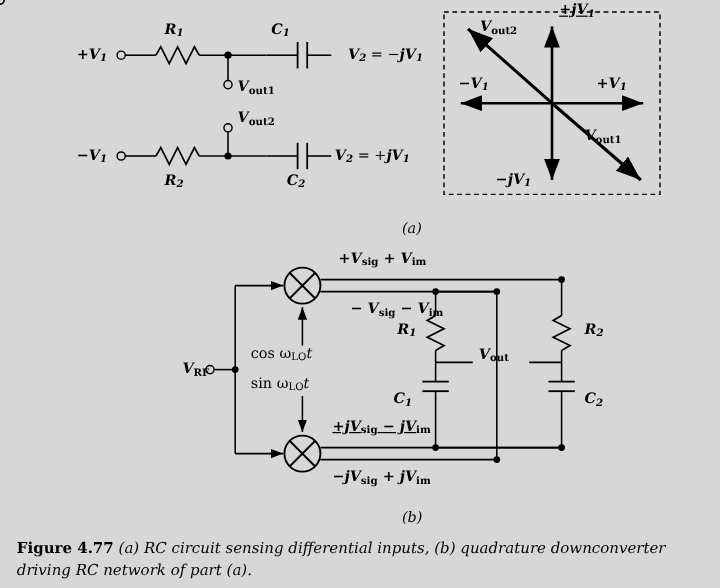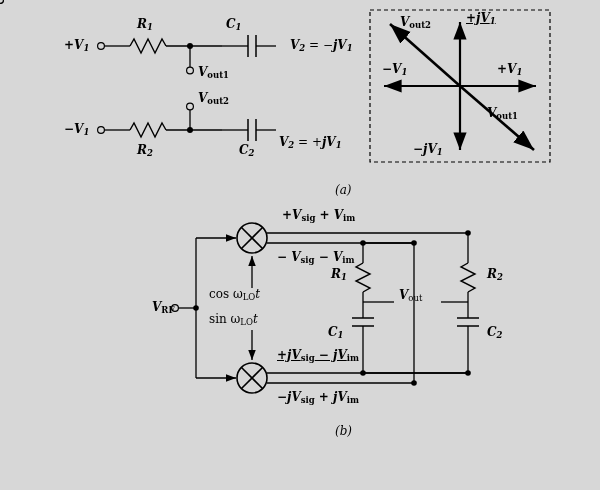--- a/index.html
+++ b/index.html
@@ -208,25 +208,25 @@
   </div>
   <div class="lbl" style="left:137px; top:144px;">
     <span class="bolditalic">R</span><span class="sub bolditalic">2</span>
   </div>
   <div class="lbl" style="left:239px; top:144px;">
     <span class="bolditalic">C</span><span class="sub bolditalic">2</span>
   </div>
   <div class="lbl" style="left:198px; top:92px;">
     <span class="bolditalic">V</span><span class="sub" style="font-weight:bold;">out2</span>
   </div>
-  <div class="lbl" style="left:279px; top:136px;">
+  <div class="lbl" style="left:279px; top:123px;">
     <span class="bolditalic">V</span><span class="sub bolditalic">2</span><span> = +</span><span class="bolditalic">jV</span><span class="sub bolditalic">1</span>
   </div>
 
-  <div class="lbl" style="left:466px; top:12px;text-decoration:underline;">
+  <div class="lbl" style="left:466px; top:2px;text-decoration:underline;">
     <span class="bolditalic">+jV</span><span class="sub bolditalic">1</span>
   </div>
   <div class="lbl" style="left:413px; top:143px;">
     <span class="bolditalic">−jV</span><span class="sub bolditalic">1</span>
   </div>
   <div class="lbl" style="left:497px; top:63px;">
     <span class="bolditalic">+V</span><span class="sub bolditalic">1</span>
   </div>
   <div class="lbl" style="left:382px; top:63px;">
     <span class="bolditalic">−V</span><span class="sub bolditalic">1</span>
@@ -249,21 +249,21 @@
   <div class="lbl" style="left:209px; top:288px;">
     <span>cos ω</span><span class="sub">LO</span><span class="italic">t</span>
   </div>
   <div class="lbl" style="left:209px; top:313px;">
     <span>sin ω</span><span class="sub">LO</span><span class="italic">t</span>
   </div>
 
   <div class="lbl" style="left:282px; top:209px;">
     <span class="bolditalic">+V</span><span class="sub" style="font-weight:bold;">sig</span><span class="bolditalic"> + V</span><span class="sub" style="font-weight:bold;">im</span>
   </div>
-  <div class="lbl" style="left:277px; top:251px;">
+  <div class="lbl" style="left:292px; top:251px;">
     <span class="bolditalic">− V</span><span class="sub" style="font-weight:bold;">sig</span><span class="bolditalic"> − V</span><span class="sub" style="font-weight:bold;">im</span>
   </div>
   <div class="lbl" style="left:277px; top:349px;text-decoration:underline;">
     <span class="bolditalic">+jV</span><span class="sub" style="font-weight:bold;">sig</span><span class="bolditalic"> − jV</span><span class="sub" style="font-weight:bold;">im</span>
   </div>
   <div class="lbl" style="left:277px; top:391px;">
     <span class="bolditalic">−jV</span><span class="sub" style="font-weight:bold;">sig</span><span class="bolditalic"> + jV</span><span class="sub" style="font-weight:bold;">im</span>
   </div>
 
   <div class="lbl" style="left:331px; top:268px;">
@@ -272,21 +272,25 @@
   <div class="lbl" style="left:487px; top:268px;">
     <span class="bolditalic">R</span><span class="sub bolditalic">2</span>
   </div>
   <div class="lbl" style="left:328px; top:326px;">
     <span class="bolditalic">C</span><span class="sub bolditalic">1</span>
   </div>
   <div class="lbl" style="left:487px; top:326px;">
     <span class="bolditalic">C</span><span class="sub bolditalic">2</span>
   </div>
   <div class="lbl" style="left:399px; top:289px;">
-    <span class="bolditalic">V</span><span class="sub" style="font-weight:normal;text-align:center;">out</span>
+    <span class="bolditalic">V</span><span class="sub" style="font-weight:bold;text-align:center;">out</span>
   </div>
 
   <div class="partlabel" style="left:335px; top:424px;">
     <span>(b)</span>
   </div>
 
+  <div class="caption">
+    <span class="cap-label">Figure 4.77</span>
+    <span class="cap-text">(a) RC circuit sensing differential inputs, (b) quadrature downconverter driving RC network of part (a).</span>
+  </div>
 
 </div>
 
 </body></html>

